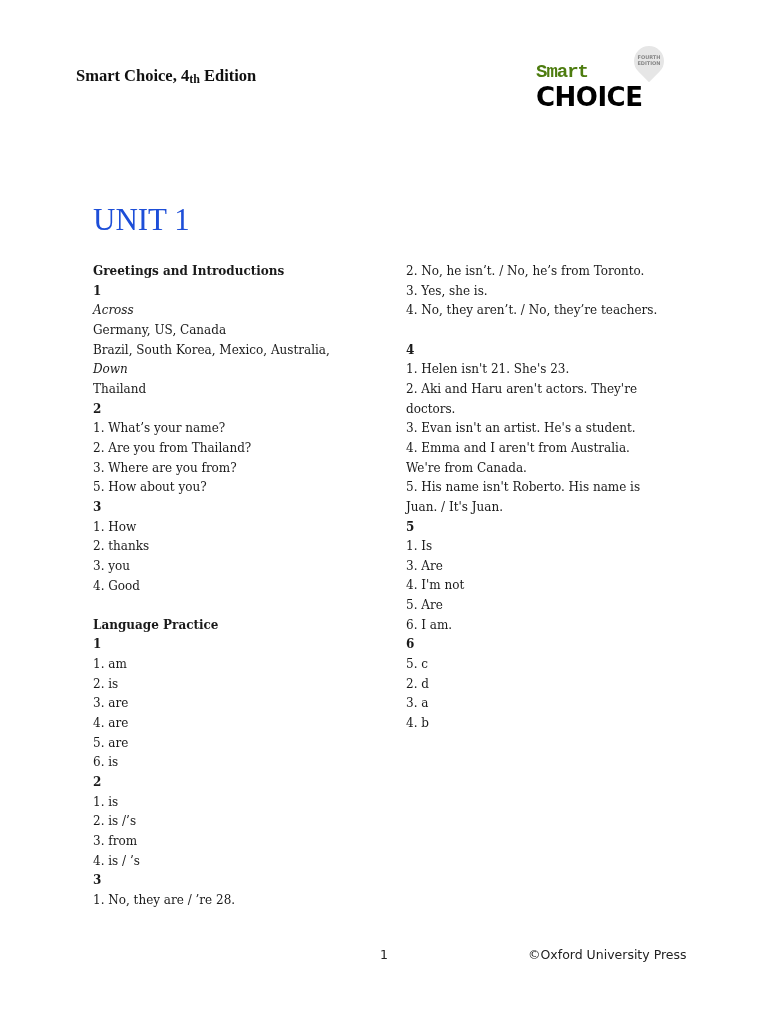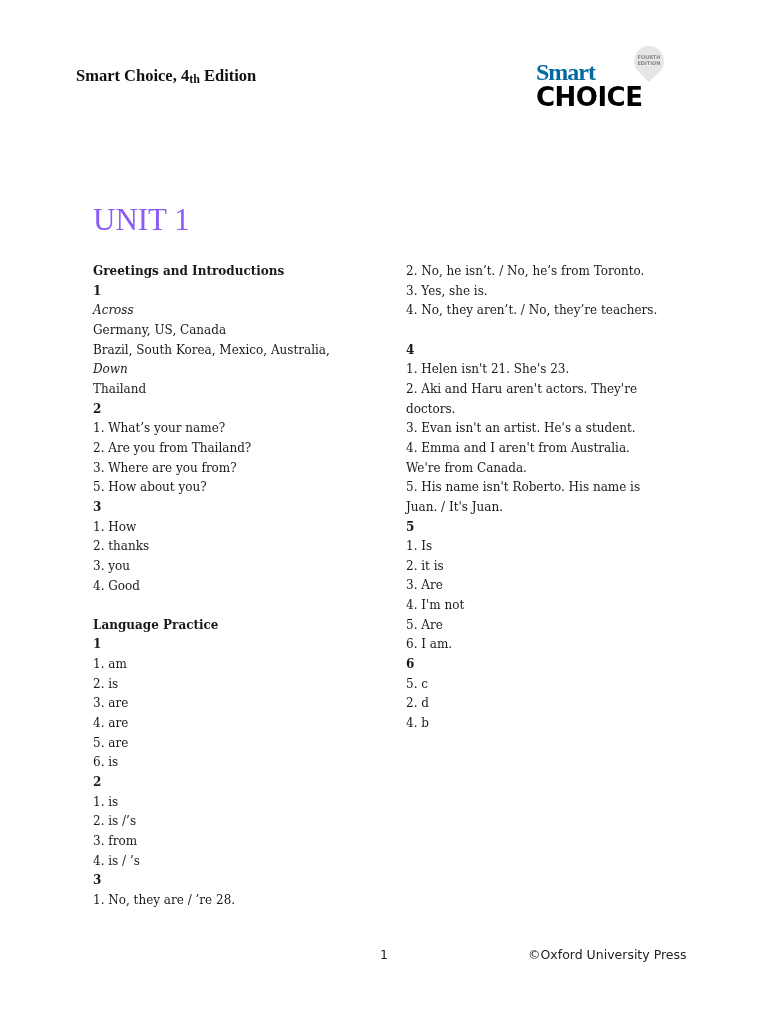--- a/index.html
+++ b/index.html
@@ -2,30 +2,30 @@
 <html><head>
 <meta charset="utf-8">
 <style>
   html, body { margin: 0; padding: 0; background: #ffffff; }
   body { width: 768px; height: 1024px; position: relative; overflow: hidden;
          font-family: "DejaVu Serif", "Liberation Serif", serif; color: #1a1a1a; }
   .header { position: absolute; left: 76px; top: 64px; }
   .header .hl { font-family: "Liberation Serif", serif; font-weight: bold; font-size: 16.5px; line-height: 24px; color: #111; }
   .header sup { font-size: 12px; vertical-align: baseline; position: relative; top: 2px; }
   .logo { position: absolute; left: 536px; top: 46px; width: 130px; height: 66px; }
-  .logo .smart { position: absolute; left: 0; top: 12px; font-family: Liberation Serif, serif; font-weight: bold;
-                 font-size: 24px; color: #0369a1; letter-spacing: -1px; line-height: 28px; }
+  .logo .smart { position: absolute; left: 0; top: 12px; font-family: Liberation Mono, monospace; font-weight: bold;
+                 font-size: 19px; color: #4d7c0f; letter-spacing: -1px; line-height: 28px; }
   .logo .choice { position: absolute; left: 0; top: 37px; font-family: "DejaVu Sans", sans-serif; font-weight: bold;
                   font-size: 26px; color: #000000; letter-spacing: -0.5px; line-height: 28px; }
   .logo .pin { position: absolute; left: 98px; top: 0; width: 30px; height: 30px; border-radius: 50% 50% 50% 0;
                transform: rotate(-45deg); background: #e6e6e6; }
   .logo .pin-text { position: absolute; left: 99px; top: 8px; width: 28px; text-align: center;
                     font-family: "DejaVu Sans", sans-serif; font-weight: bold; font-size: 5px; line-height: 6px; color: #888; }
   .unit-title { position: absolute; left: 93px; top: 200px; font-family: "Liberation Serif", serif;
-                font-size: 31px; color: #8b5cf6; line-height: 40px; }
+                font-size: 31px; color: #1d4ed8; line-height: 40px; }
   .col { position: absolute; top: 262px; font-size: 12px; line-height: 19.65px; }
   .col.left { left: 93px; width: 290px; }
   .col.right { left: 406px; width: 300px; }
   .line { white-space: nowrap; }
   .b { font-weight: bold; }
   .i { font-style: italic; }
   .blank { height: 19.65px; }
   .footer { position: absolute; top: 947px; font-family: "DejaVu Sans", "Liberation Sans", sans-serif; font-size: 12.5px; color: #222; }
   .footer.page { left: 380px; }
   .footer.copy { left: 528px; text-align: center; }
@@ -90,25 +90,25 @@
     <div class="line ">1. Helen isn't 21. She's 23.</div>
     <div class="line ">2. Aki and Haru aren't actors. They're</div>
     <div class="line ">doctors.</div>
     <div class="line ">3. Evan isn't an artist. He's a student.</div>
     <div class="line ">4. Emma and I aren't from Australia.</div>
     <div class="line ">We're from Canada.</div>
     <div class="line ">5. His name isn't Roberto. His name is</div>
     <div class="line ">Juan. / It's Juan.</div>
     <div class="line b">5</div>
     <div class="line ">1. Is</div>
-    <div class="line ">2. it is</div>
     <div class="line ">3. Are</div>
     <div class="line ">4. I'm not</div>
     <div class="line ">5. Are</div>
     <div class="line ">6. I am.</div>
     <div class="line b">6</div>
     <div class="line ">5. c</div>
     <div class="line ">2. d</div>
+    <div class="line ">3. a</div>
     <div class="line ">4. b</div>
   </div>
 
 <div class="footer page">1</div>
 <div class="footer copy">©Oxford University Press</div>
 
 </body></html>

